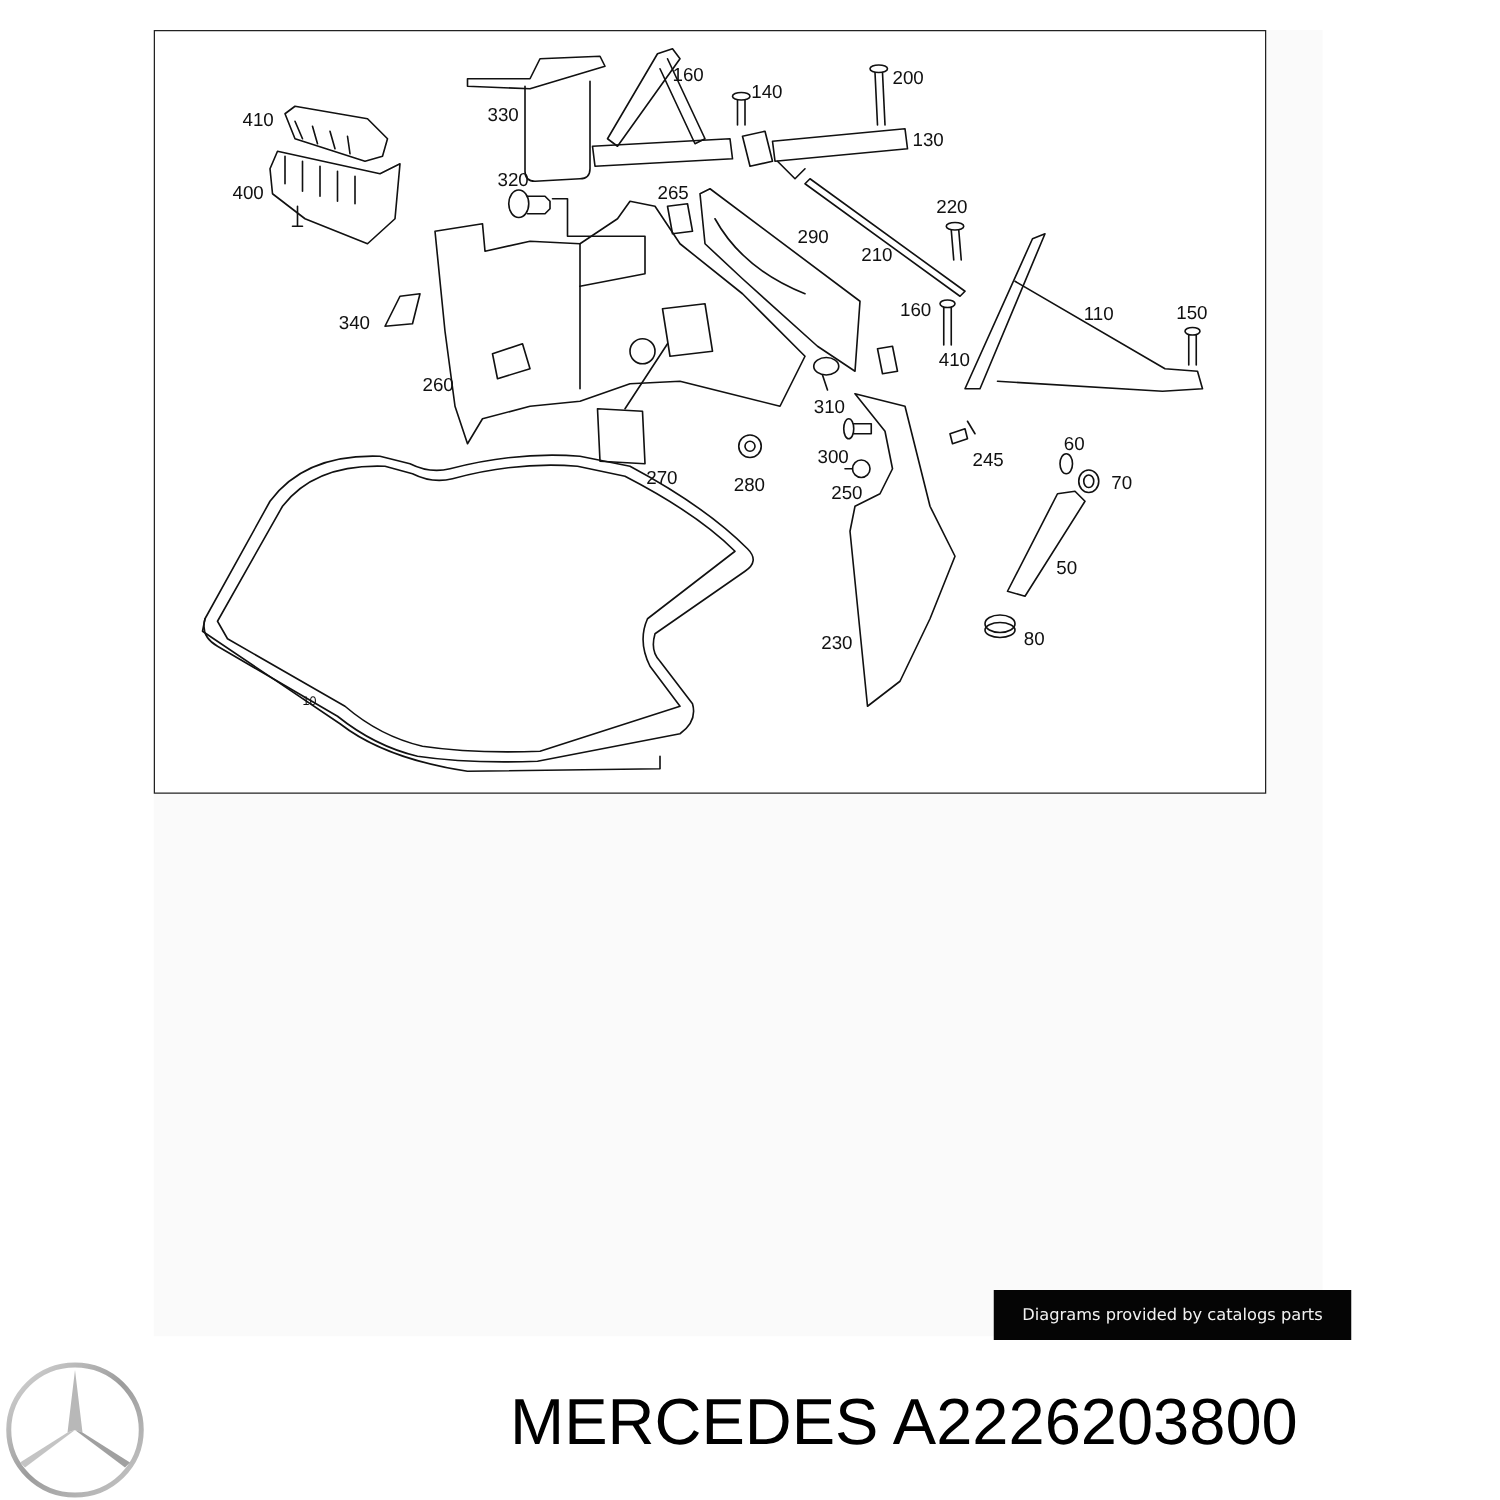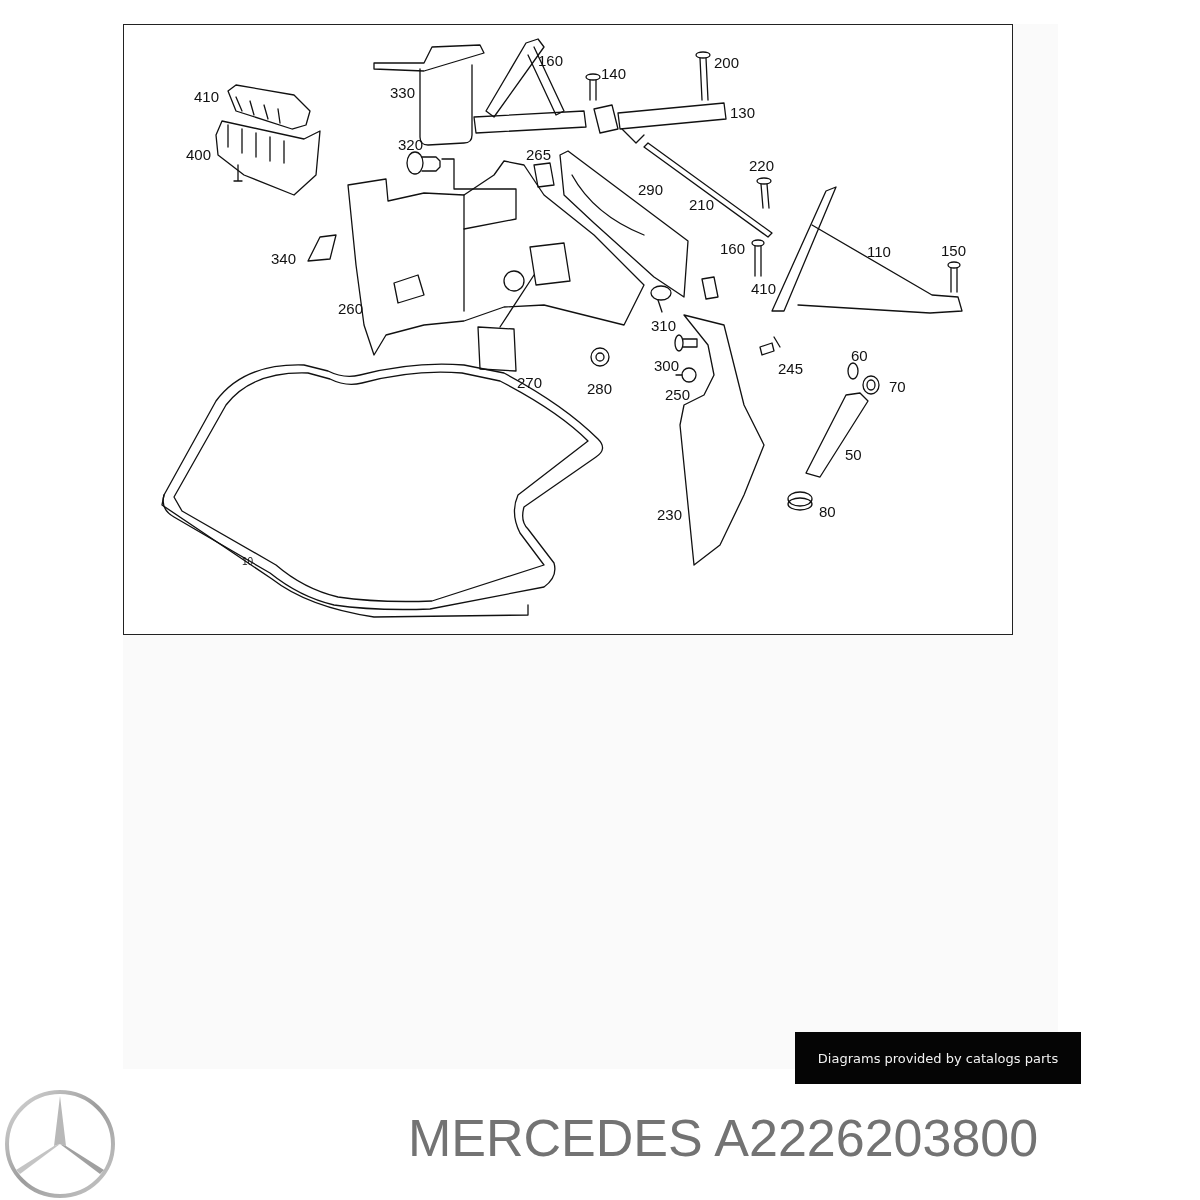--- a/index.html
+++ b/index.html
@@ -1,24 +1,24 @@
 <!DOCTYPE html>
 <html><head>
 <meta charset="utf-8">
 <style>
   html, body { margin:0; padding:0; background:#ffffff; }
   body { width:1200px; height:1200px; position:relative; overflow:hidden; font-family:"Liberation Sans", sans-serif; }
   .panel { position:absolute; left:123px; top:24px; width:935px; height:1045px; background:#fafafa; }
   .frame { position:absolute; left:123px; top:24px; width:888px; height:609px; border:1.5px solid #222; background:#fff; }
   .frame svg { position:absolute; left:0; top:0; }
   .callout { position:absolute; font-family:"Liberation Sans", sans-serif; font-size:15px; color:#111; line-height:1; white-space:nowrap; }
-  .watermark { position:absolute; left:795px; top:1032px; width:286px; height:52px; background:#050505; color:#f2f2f2;
+  .watermark { position:absolute; left:795px; top:1032px; width:286px; height:40px; background:#050505; color:#f2f2f2;
     font-family:"DejaVu Sans", sans-serif; font-size:13px; display:flex; align-items:center; justify-content:center; }
   .logo { position:absolute; left:0px; top:1088px; width:120px; height:112px; }
-  .partline { position:absolute; left:408px; top:1112px; font-family:"Liberation Sans", sans-serif; font-size:52px; color:#737373; letter-spacing:0px; white-space:nowrap; line-height:1; }
+  .partline { position:absolute; left:408px; top:1112px; font-family:"Liberation Sans", sans-serif; font-size:52px; color:#000000; letter-spacing:0px; white-space:nowrap; line-height:1; }
 </style>
 </head>
 <body>
 
 <div class="panel"></div>
 
 <div class="frame">
   <svg width="888" height="609" viewBox="0 0 888 609" fill="none" stroke="#111" stroke-width="1.3" stroke-linejoin="round" stroke-linecap="round">
 
     <g>

